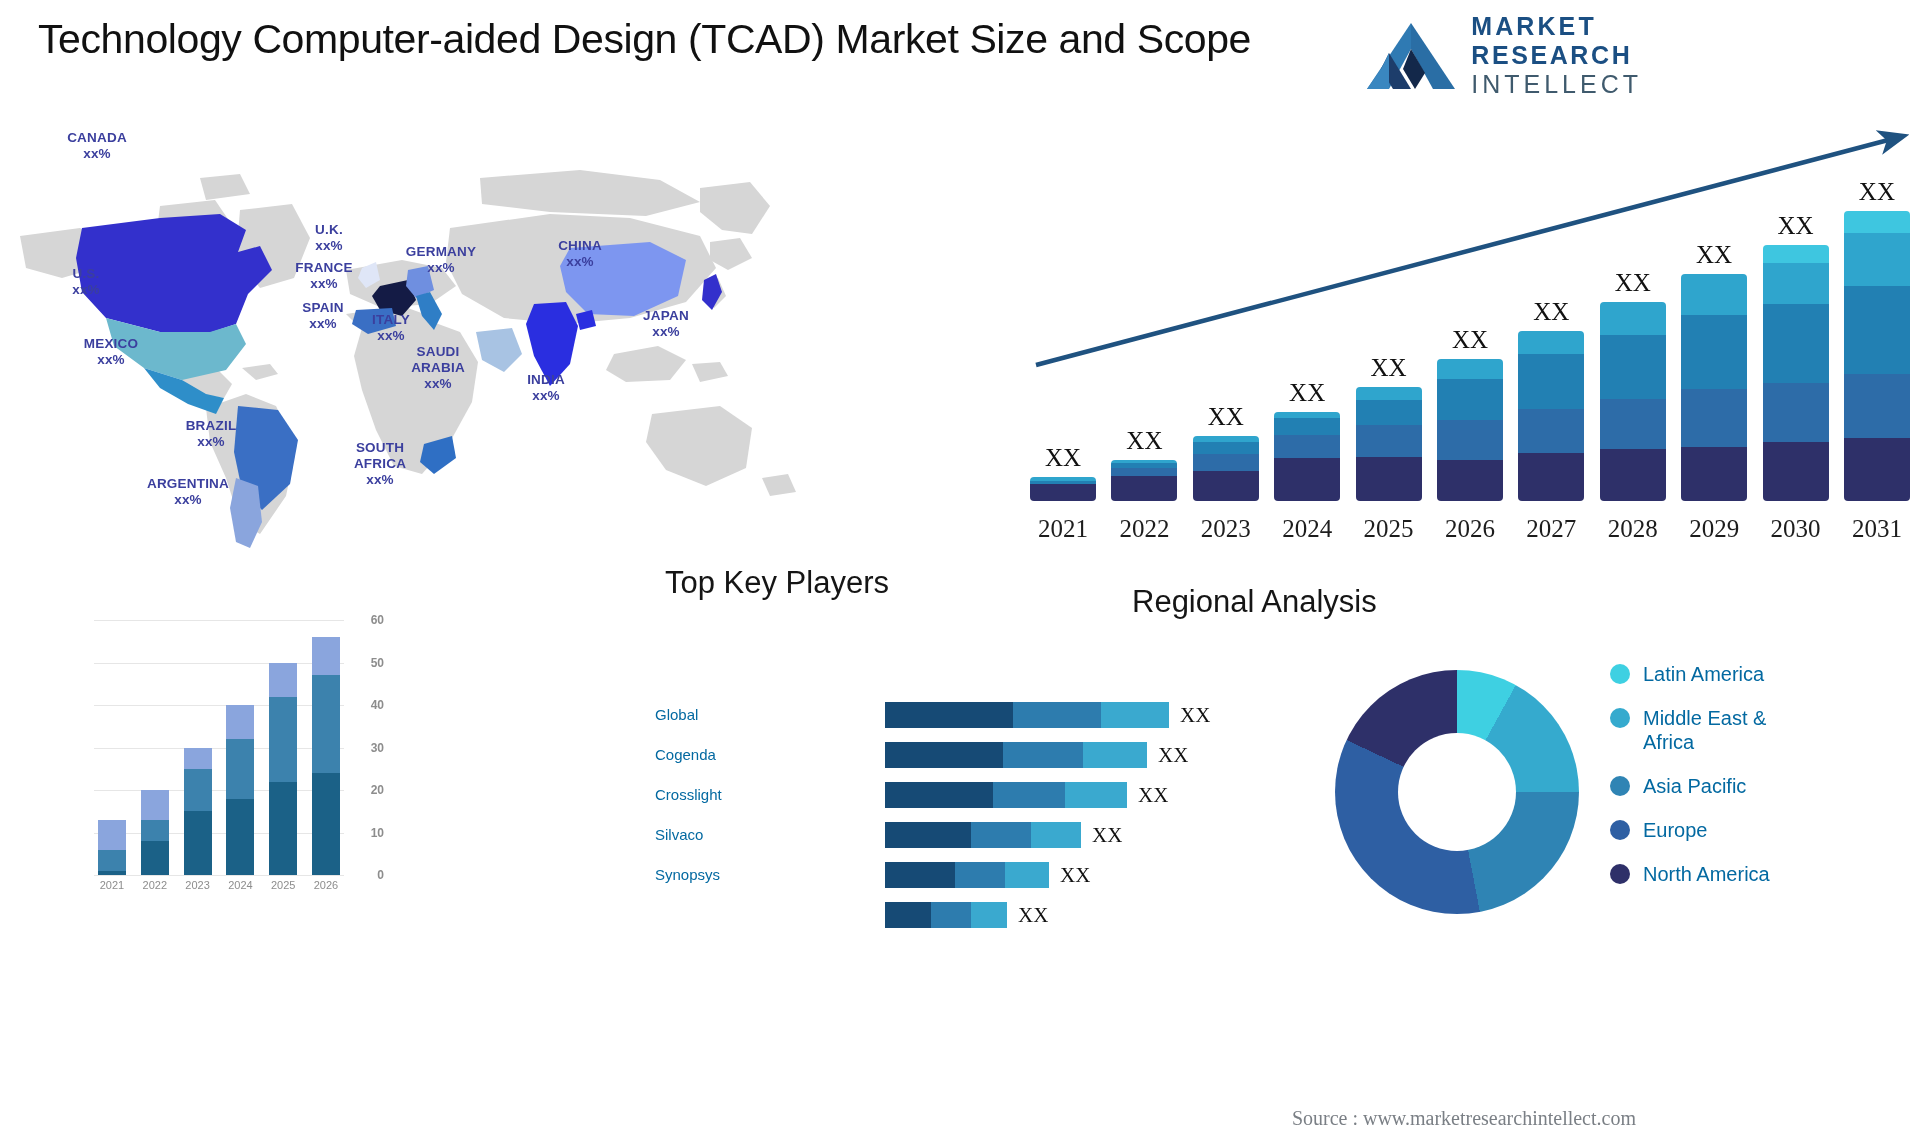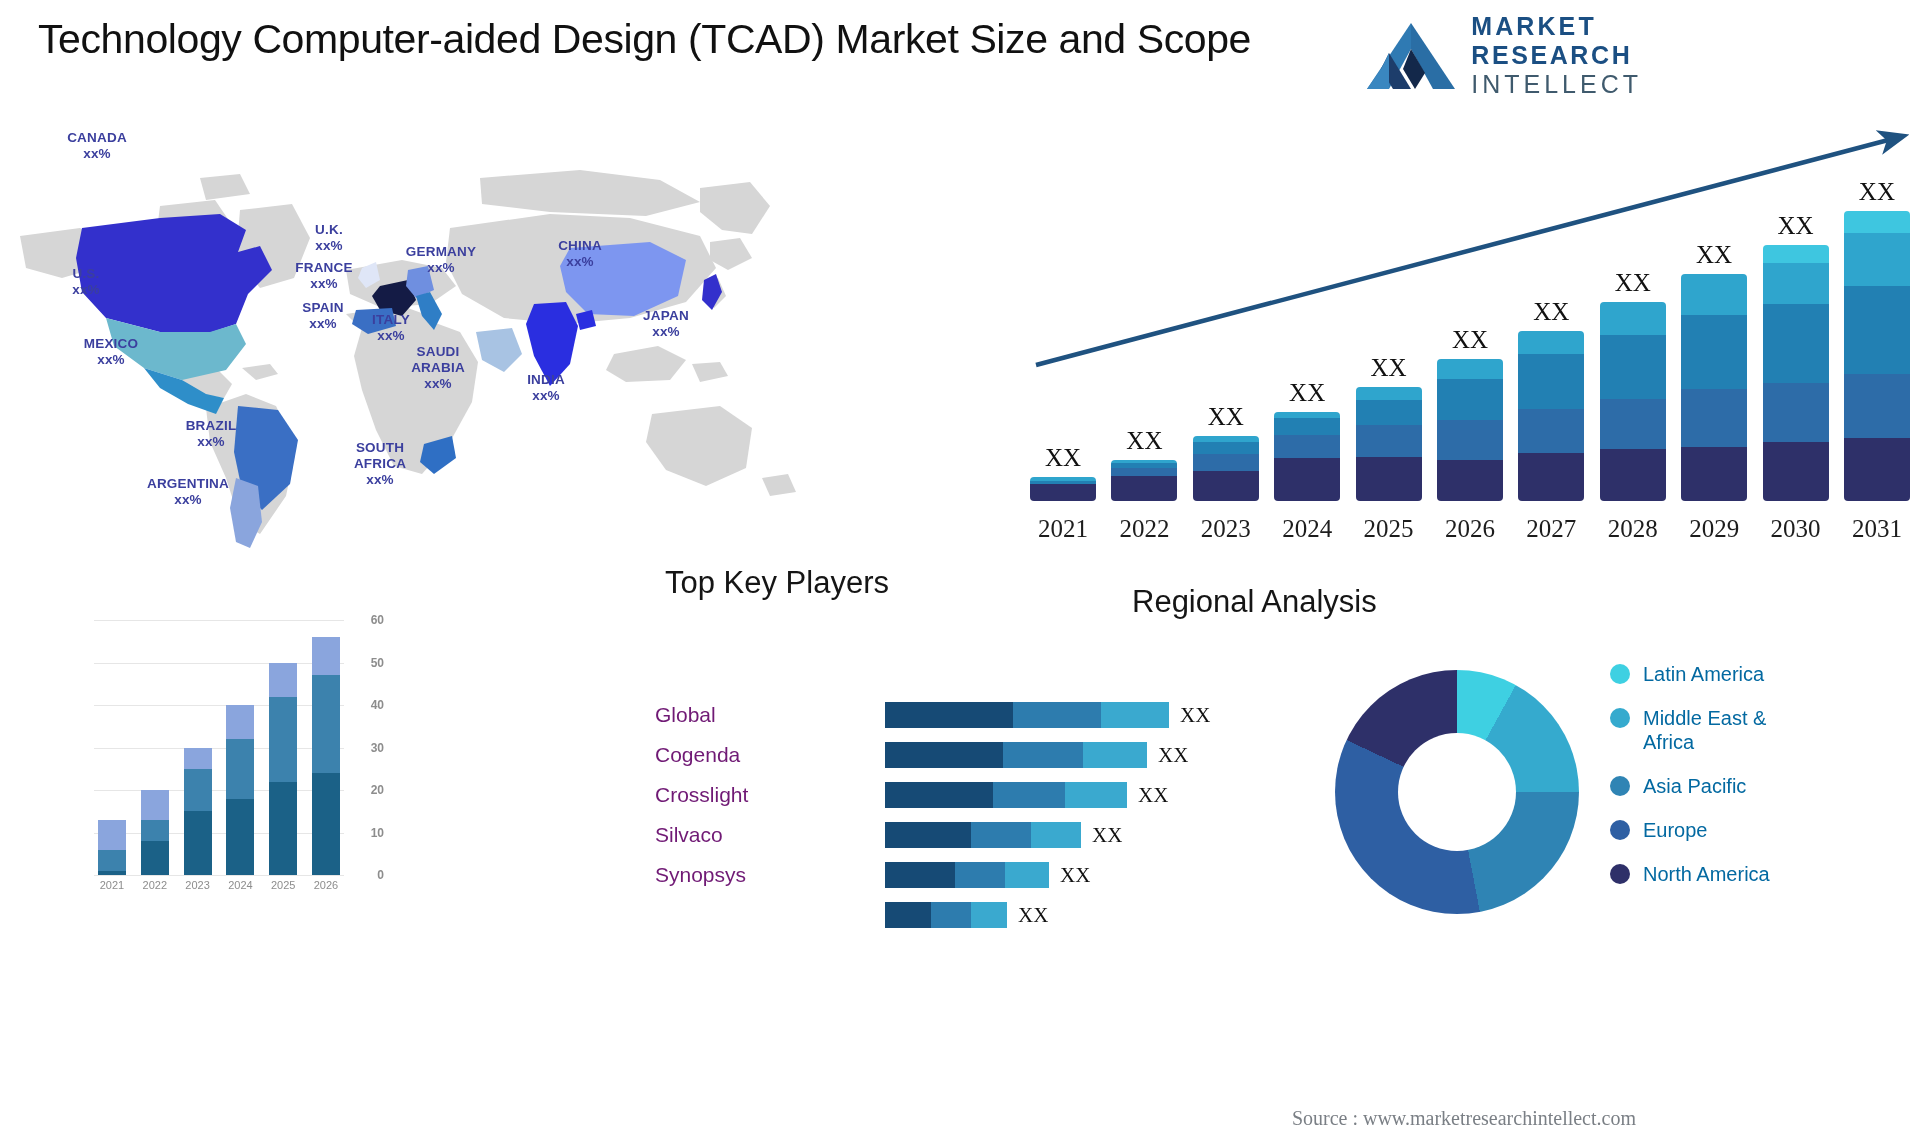--- a/index.html
+++ b/index.html
@@ -58,21 +58,21 @@
   .segyears { position: absolute; left: 58px; top: 259px; width: 250px; display: flex; justify-content: space-between; padding: 0 4px; }
   .segyear { width: 28px; text-align: center; font-size: 11px; color: #8d8d8d; }
   .seg-legend { position: absolute; left: 330px; top: 48px; }
   .lg-row { display: flex; align-items: center; gap: 14px; margin-bottom: 23px; }
   .lg-dot { width: 20px; height: 20px; border-radius: 50%; flex: none; }
   .lg-label { font-size: 22px; color: #1d1d1d; }
 
   
   .players { position: absolute; left: 655px; top: 620px; width: 500px; height: 300px; }
   .pl-names { position: absolute; left: 0; top: 75px; }
-  .pl-name { font-size: 21px; color: #701a75; height: 40px; line-height: 40px; }
+  .pl-name { font-size: 15px; color: #0369a1; height: 40px; line-height: 40px; }
   .pl-bars { position: absolute; left: 230px; top: 75px; }
   .pl-row { height: 40px; display: flex; align-items: center; }
   .pl-bar { height: 26px; display: flex; }
   .pl-seg { height: 100%; }
   .pl-val { font-size: 21px; color: #111; margin-left: 11px; font-family: "Liberation Serif", serif; }
 
   
   .region { position: absolute; left: 1455px; top: 620px; width: 460px; height: 330px; }
   .donut { position: absolute; left: -120px; top: 50px; width: 244px; height: 244px; border-radius: 50%; }
   .donut-hole { position: absolute; left: 50%; top: 50%; transform: translate(-50%,-50%);

